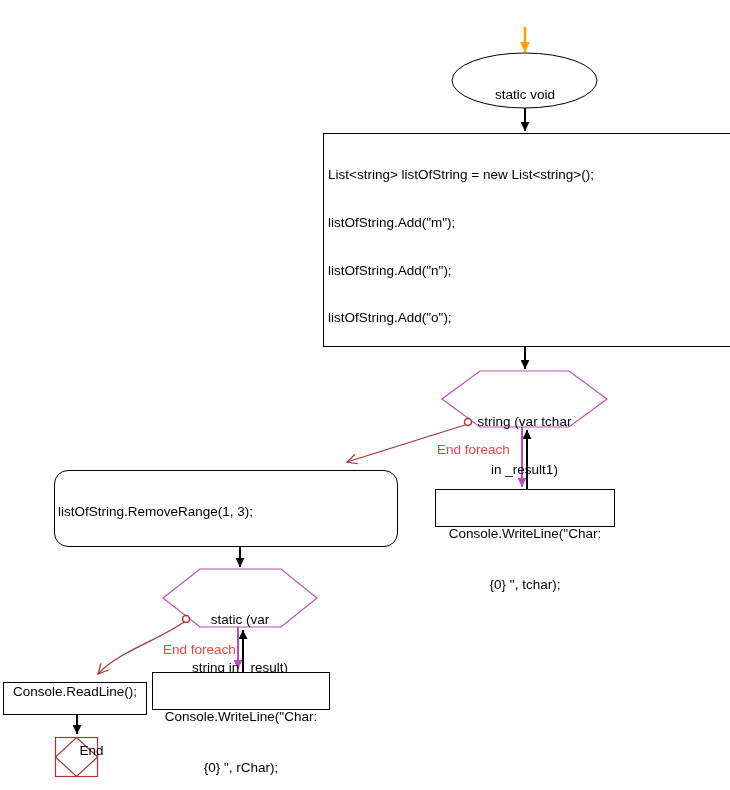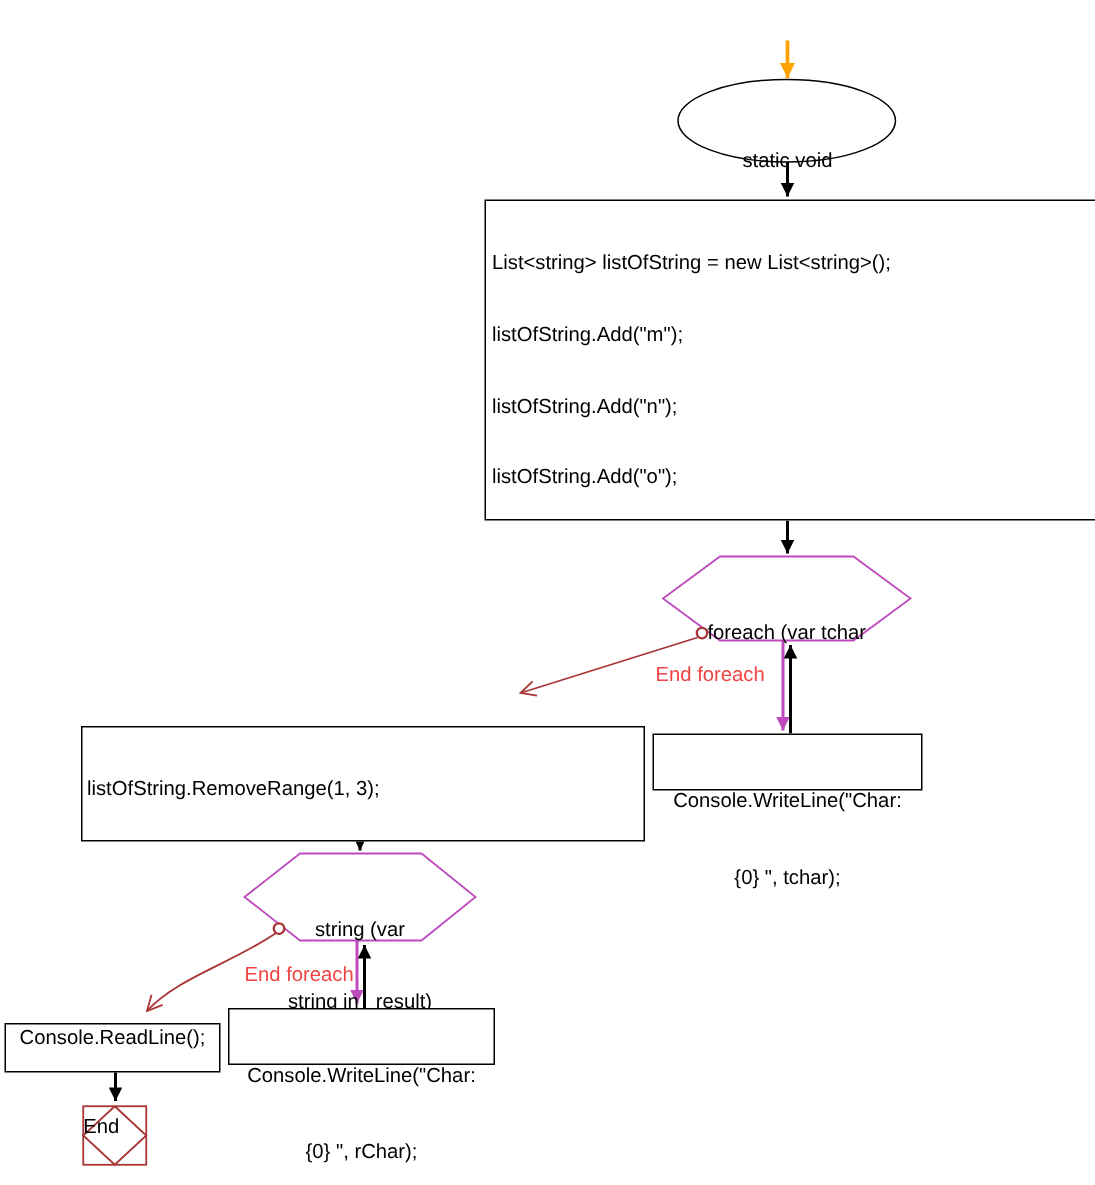--- a/index.html
+++ b/index.html
@@ -20,29 +20,29 @@
     text-align:center;font-size:13.5px;line-height:16px;white-space:pre;
   }
   .bodybox{
     box-sizing:border-box;background:#fff;border:1px solid #000;
     text-align:center;font-size:13.5px;line-height:17px;padding-top:1px;white-space:pre;
   }
   .loop-exit-label{
     position:absolute;color:#ef4444;font-size:13.5px;white-space:pre;
   }
   #main-code{left:323px;top:133px;width:412px;height:214px;padding:2px 0 0 4px;}
-  #remove-code{left:54px;top:484px;width:376px;height:77px;padding:1px 0 0 3px;}
-  #start-label{left:452px;top:64px;width:146px;line-height:17px;}
+  #remove-code{left:54px;top:470px;width:344px;height:77px;padding:1px 0 0 3px;border-radius:14px;}
+  #start-label{left:452px;top:52px;width:146px;line-height:17px;}
   #loop1-label{left:442px;top:382px;width:165px;}
   #loop2-label{left:163px;top:580px;width:154px;}
   #loop1-body{left:435px;top:489px;width:180px;height:38px;}
   #loop2-body{left:152px;top:672px;width:178px;height:38px;}
   #readline-box{left:3px;top:682px;width:144px;height:33px;text-align:center;
     font-size:13.5px;line-height:18px;}
-  #end-label{left:46px;top:743px;width:43px;text-align:center;font-size:13.5px;}
+  #end-label{left:70px;top:743px;width:43px;text-align:center;font-size:13.5px;}
   #endforeach1{left:437px;top:442px;}
   #endforeach2{left:163px;top:642px;}
 </style>
 </head>
 <body>
 
 <div id="canvas">
 
   <svg id="wires" viewBox="0 0 730 790" xmlns="http://www.w3.org/2000/svg">
     <defs>
@@ -95,39 +95,40 @@
     
     
     
     
     
     
     
   </div>
 
   <div class="abs nodelabel" id="loop1-label">
-    <div>foreach (var tchar</div>
+    <div>string (var tchar</div>
+    <div>in _result1)</div>
   </div>
 
   <div class="abs bodybox" id="loop1-body">
     <div>Console.WriteLine("Char:</div>
     <div>{0} ", tchar);</div>
   </div>
 
   <div class="loop-exit-label" id="endforeach1">End foreach</div>
 
   <div class="abs codebox" id="remove-code">
     <div class="codeline">listOfString.RemoveRange(1, 3);</div>
     
     
     
   </div>
 
   <div class="abs nodelabel" id="loop2-label">
-    <div>string (var</div>
+    <div>static (var</div>
     <div>string in _result)</div>
   </div>
 
   <div class="loop-exit-label" id="endforeach2">End foreach</div>
 
   <div class="abs bodybox" id="loop2-body">
     <div>Console.WriteLine("Char:</div>
     <div>{0} ", rChar);</div>
   </div>
 

